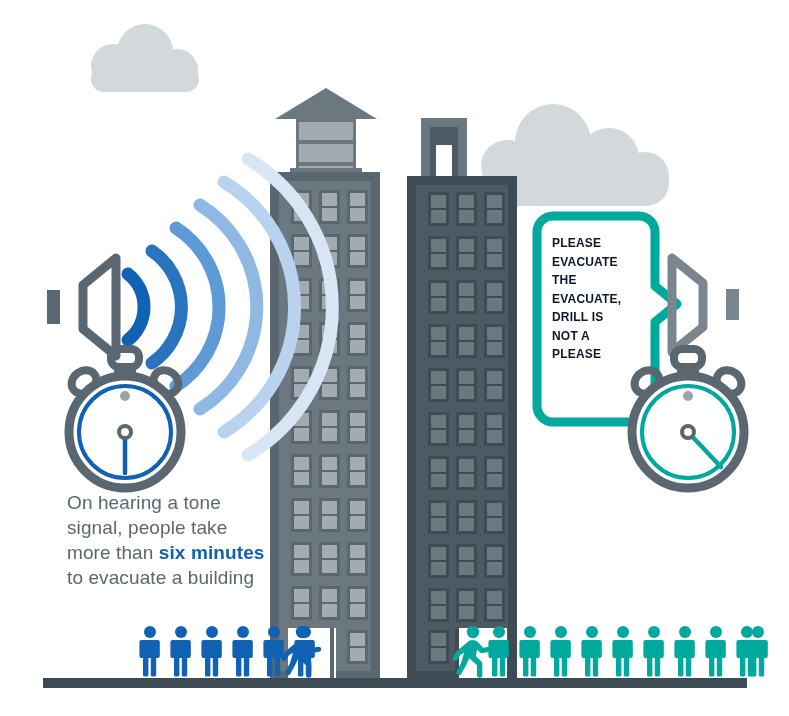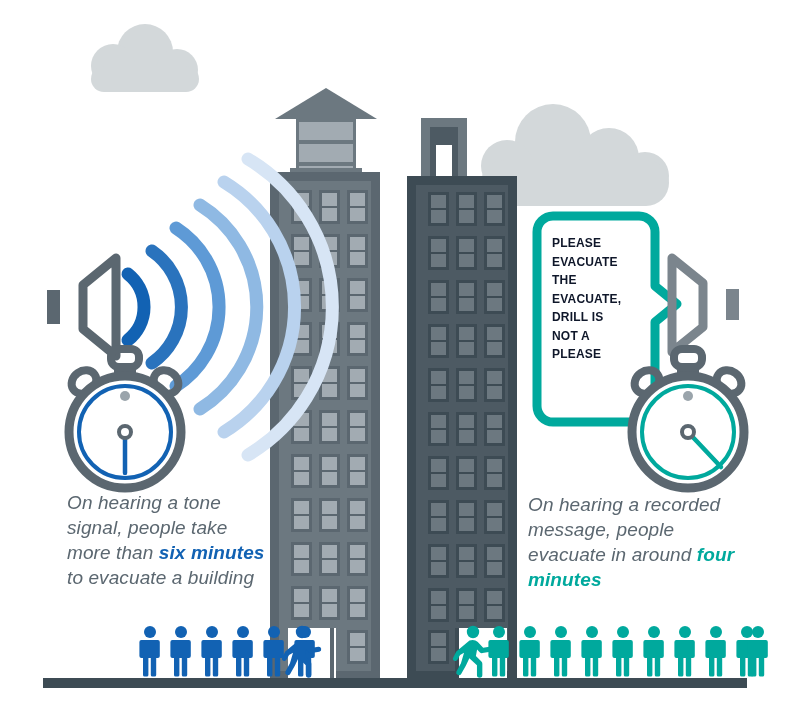--- a/index.html
+++ b/index.html
@@ -24,21 +24,20 @@
     width: 789px;
     height: 716px;
   }
   .cap-text {
     position: absolute;
     font-family: "Liberation Sans", sans-serif;
     font-size: 19px;
     line-height: 25px;
     color: #5b6770;
     letter-spacing: 0.1px;
-    font-style: italic;
   }
   #caption-left { left: 67px; top: 490px; width: 205px; }
   #caption-right { left: 528px; top: 492px; width: 215px; }
   .hl-blue { color: #1262b3; font-weight: bold; }
   .hl-teal { color: #00a99d; font-weight: bold; }
   #bubble-text {
     position: absolute;
     left: 552px;
     top: 234px;
     width: 104px;
@@ -398,23 +397,20 @@
       <use href="#person-stand" x="757" y="626" transform="translate(-10 0)"></use>
     </g>
 
     <rect x="43" y="678" width="704" height="10" fill="#3d4b54"></rect>
   </svg>
 
   <div class="cap-text" id="caption-left">
     <span>On hearing a tone signal, people take more than </span><span class="hl-blue">six minutes</span><span> to evacuate a building</span>
   </div>
 
-  <div class="cap-text" id="caption-right">
-    <span>On hearing a recorded message, people evacuate in around </span><span class="hl-teal">four minutes</span><span></span>
-  </div>
 
   <div id="bubble-text">
     <div>PLEASE</div>
     <div>EVACUATE</div>
     <div>THE</div>
     <div>EVACUATE,</div>
     <div>DRILL IS</div>
     <div>NOT A</div>
     <div>PLEASE</div>
   </div>

